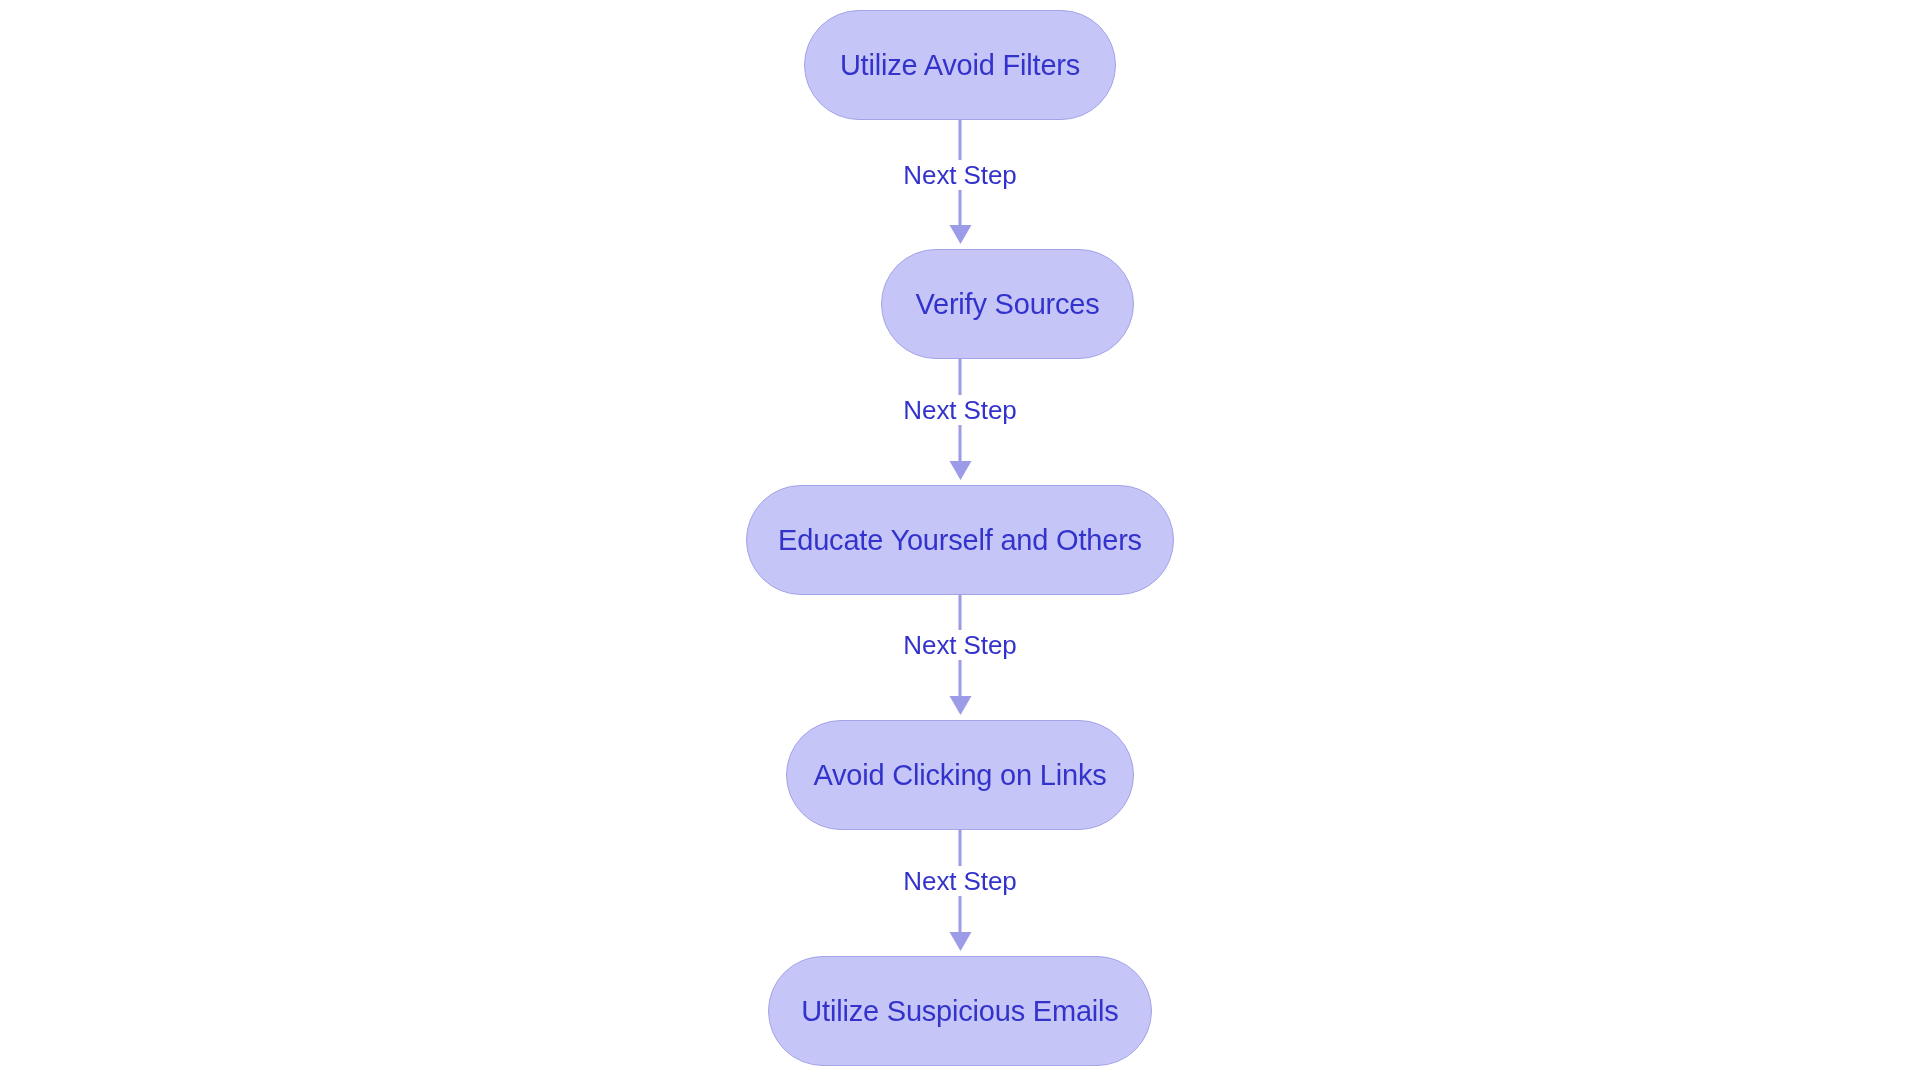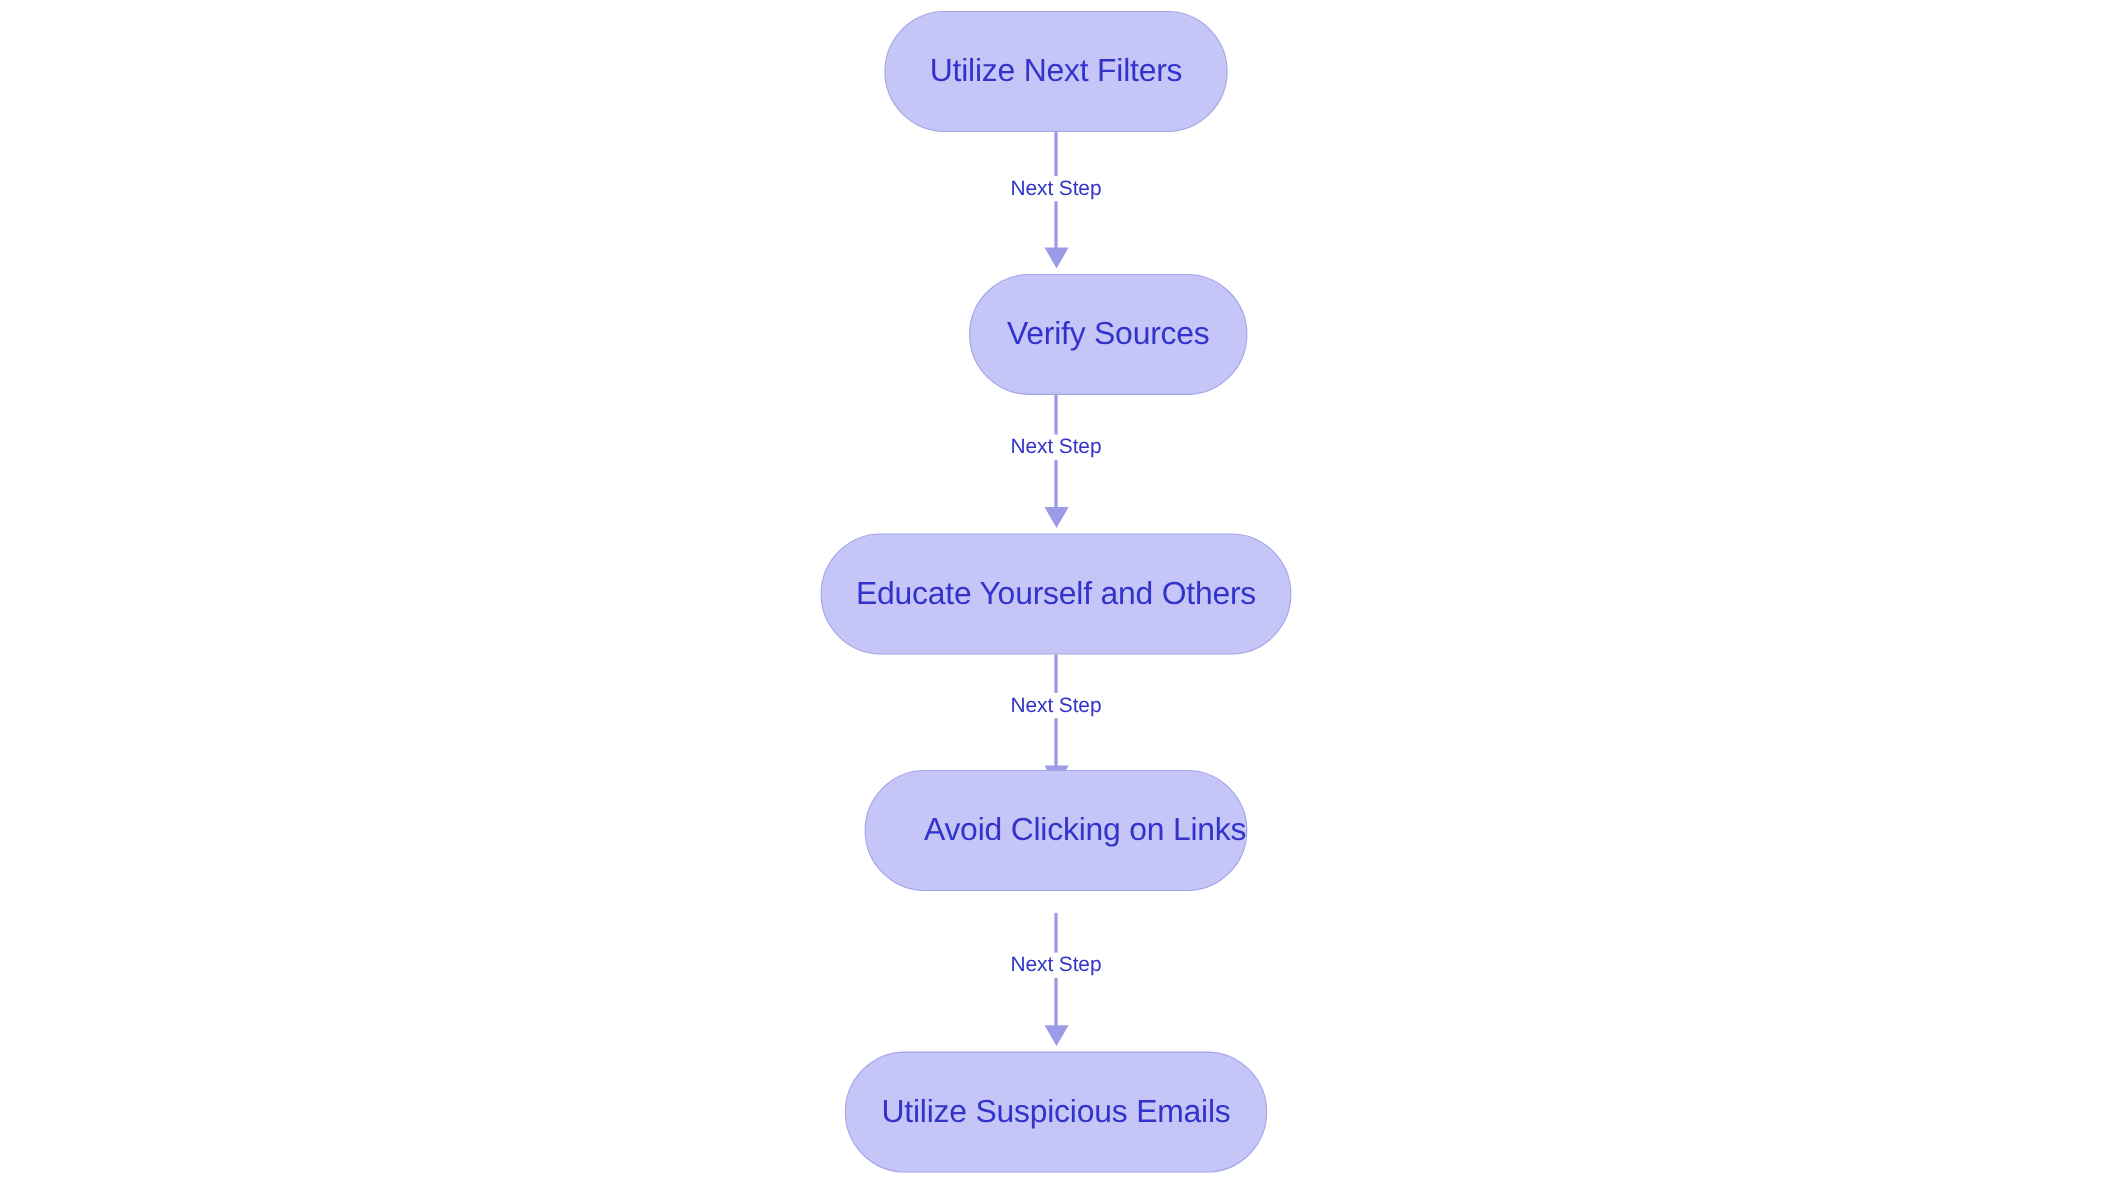--- a/index.html
+++ b/index.html
@@ -64,21 +64,21 @@
     height: 0;
     border-left: 11px solid transparent;
     border-right: 11px solid transparent;
     border-top: 19px solid #9b9be8;
   }
   .edge-label {
     position: absolute;
     z-index: 2;
     color: #3333cc;
     font-family: "Liberation Sans", sans-serif;
-    font-size: 19px;
+    font-size: 26px;
     font-weight: 400;
     letter-spacing: -0.1px;
     white-space: nowrap;
     line-height: 1;
     background: #ffffff;
     padding: 2px 6px;
     transform: translateX(-50%);
     text-align: center;
   }
 </style>
@@ -101,27 +101,27 @@
       <div class="edge-line" style="height: 103px;"></div>
       <div class="edge-arrow" style="left: -9.5px; top: 101px;"></div>
     </div>
     <div class="edge-label" style="left: 960px; top: 630px;">Next Step</div>
     <div class="edge" style="left: 960px; top: 830px; width: 3px; height: 121px; transform: translateX(-1.5px);">
       <div class="edge-line" style="height: 104px;"></div>
       <div class="edge-arrow" style="left: -9.5px; top: 102px;"></div>
     </div>
     <div class="edge-label" style="left: 960px; top: 866px;">Next Step</div>
     <div class="node" style="left: 804px; top: 10px; width: 312px;">
-      <span class="node-label">Utilize Next Filters</span>
+      <span class="node-label">Utilize Avoid Filters</span>
     </div>
     <div class="node" style="left: 881px; top: 249px; width: 253px;">
       <span class="node-label">Verify Sources</span>
     </div>
     <div class="node" style="left: 746px; top: 485px; width: 428px;">
       <span class="node-label">Educate Yourself and Others</span>
     </div>
-    <div class="node" style="left: 786px; top: 700px; width: 348px; justify-content: flex-end;">
+    <div class="node" style="left: 786px; top: 720px; width: 348px;">
       <span class="node-label">Avoid Clicking on Links</span>
     </div>
     <div class="node" style="left: 768px; top: 956px; width: 384px;">
       <span class="node-label">Utilize Suspicious Emails</span>
     </div>
   </div>
 
 </body></html>

